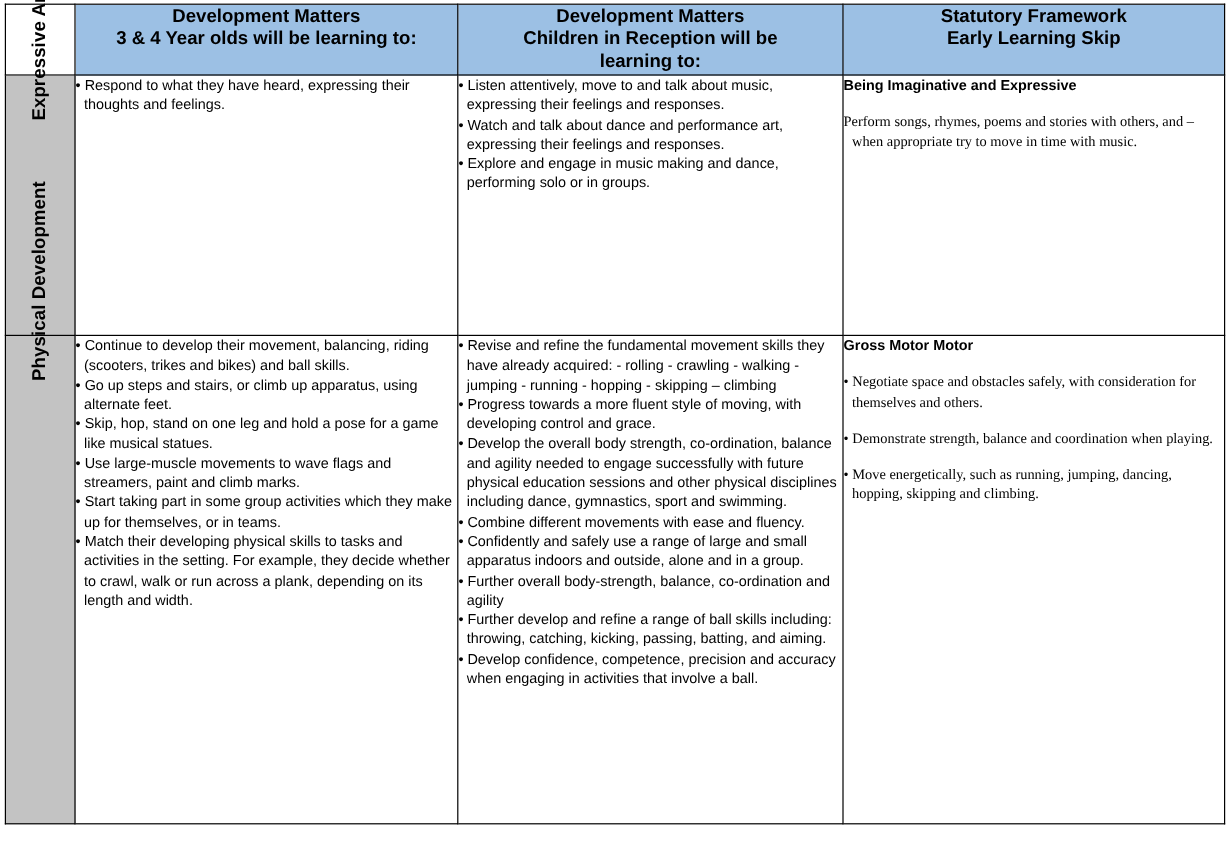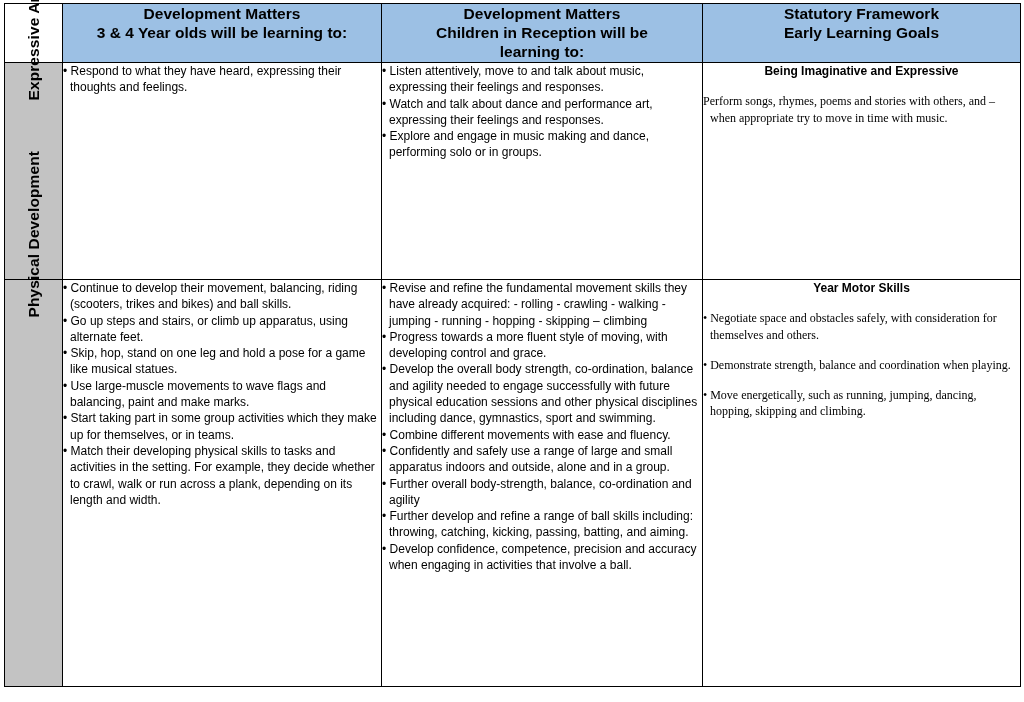--- a/index.html
+++ b/index.html
@@ -90,21 +90,20 @@
     margin: 0;
   }
   .body-cell p.bullet {
     margin: 0;
     text-indent: -7px;
     padding-left: 7px;
   }
   .body-cell p.heading {
     margin: 0 0 14px 0;
     font-weight: bold;
-    text-align: center;
   }
   .body-cell p.spaced {
     margin: 0 0 14px 0;
     text-indent: -7px;
     padding-left: 7px;
     font-family: Liberation Serif, serif;
   }
   .body-cell p.spaced:last-child {
     margin-bottom: 0;
   }
@@ -129,21 +128,21 @@
           <span class="line">Development Matters</span>
           <span class="line">3 &amp; 4 Year olds will be learning to:</span>
         </th>
         <th class="hdr-cell">
           <span class="line">Development Matters</span>
           <span class="line">Children in Reception will be</span>
           <span class="line">learning to:</span>
         </th>
         <th class="hdr-cell">
           <span class="line">Statutory Framework</span>
-          <span class="line">Early Learning Goals</span>
+          <span class="line">Early Learning Skip</span>
         </th>
       </tr>
     </thead>
     <tbody>
       <tr class="row1">
         <td class="cat-cell">
           <span class="cat-rot">Expressive Art &amp; Design</span>
         </td>
         <td class="body-cell">
             <p class="bullet">• Respond to what they have heard, expressing their thoughts and feelings.</p>
@@ -161,36 +160,36 @@
         </td>
       </tr>
       <tr class="row2">
         <td class="cat-cell">
           <span class="cat-rot">Physical Development</span>
         </td>
         <td class="body-cell">
             <p class="bullet">• Continue to develop their movement, balancing, riding (scooters, trikes and bikes) and ball skills.</p>
             <p class="bullet">• Go up steps and stairs, or climb up apparatus, using alternate feet.</p>
             <p class="bullet">• Skip, hop, stand on one leg and hold a pose for a game like musical statues.</p>
-            <p class="bullet">• Use large-muscle movements to wave flags and balancing, paint and make marks.</p>
+            <p class="bullet">• Use large-muscle movements to wave flags and streamers, paint and climb marks.</p>
             <p class="bullet">• Start taking part in some group activities which they make up for themselves, or in teams.</p>
             <p class="bullet">• Match their developing physical skills to tasks and activities in the setting. For example, they decide whether to crawl, walk or run across a plank, depending on its length and width.</p>
           </td>
         <td class="body-cell">
             <p class="bullet">• Revise and refine the fundamental movement skills they have already acquired: - rolling - crawling - walking - jumping - running - hopping - skipping – climbing</p>
             <p class="bullet">• Progress towards a more fluent style of moving, with developing control and grace.</p>
             <p class="bullet">• Develop the overall body strength, co-ordination, balance and agility needed to engage successfully with future physical education sessions and other physical disciplines including dance, gymnastics, sport and swimming.</p>
             <p class="bullet">• Combine different movements with ease and fluency.</p>
             <p class="bullet">• Confidently and safely use a range of large and small apparatus indoors and outside, alone and in a group.</p>
             <p class="bullet">• Further overall body-strength, balance, co-ordination and agility</p>
             <p class="bullet">• Further develop and refine a range of ball skills including: throwing, catching, kicking, passing, batting, and aiming.</p>
             <p class="bullet">• Develop confidence, competence, precision and accuracy when engaging in activities that involve a ball.</p>
           </td>
         <td class="body-cell">
-          <p class="heading">Year Motor Skills</p>
+          <p class="heading">Gross Motor Motor</p>
           <div>
               <p class="spaced">• Negotiate space and obstacles safely, with consideration for themselves and others.</p>
               <p class="spaced">• Demonstrate strength, balance and coordination when playing.</p>
               <p class="spaced">• Move energetically, such as running, jumping, dancing, hopping, skipping and climbing.</p>
             </div>
         </td>
       </tr>
     </tbody>
   </table>
 </div>

